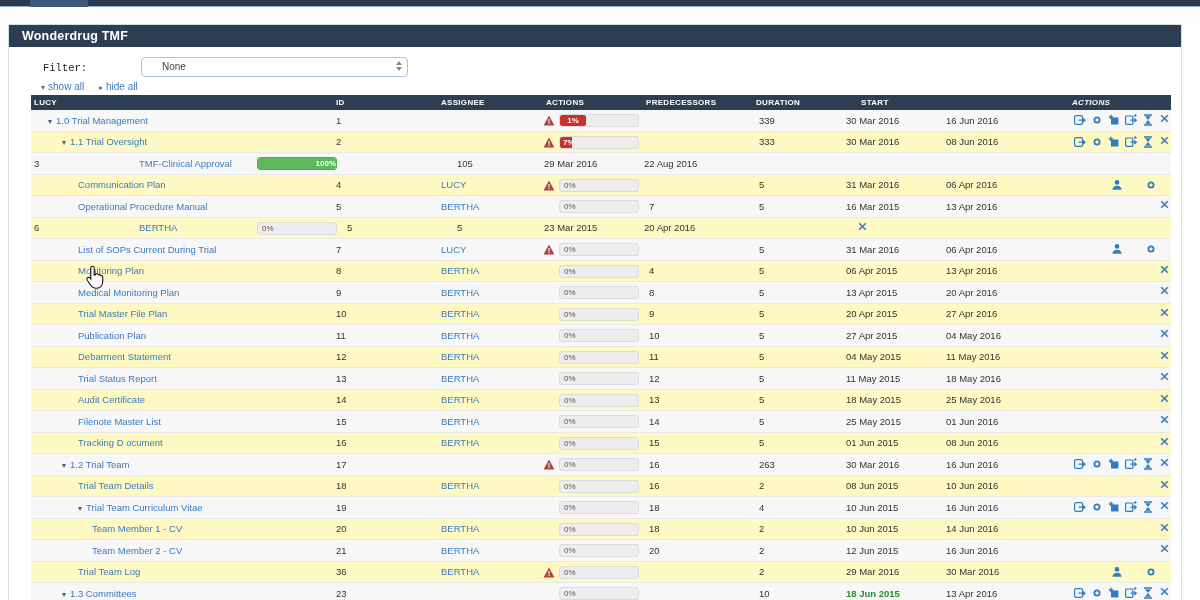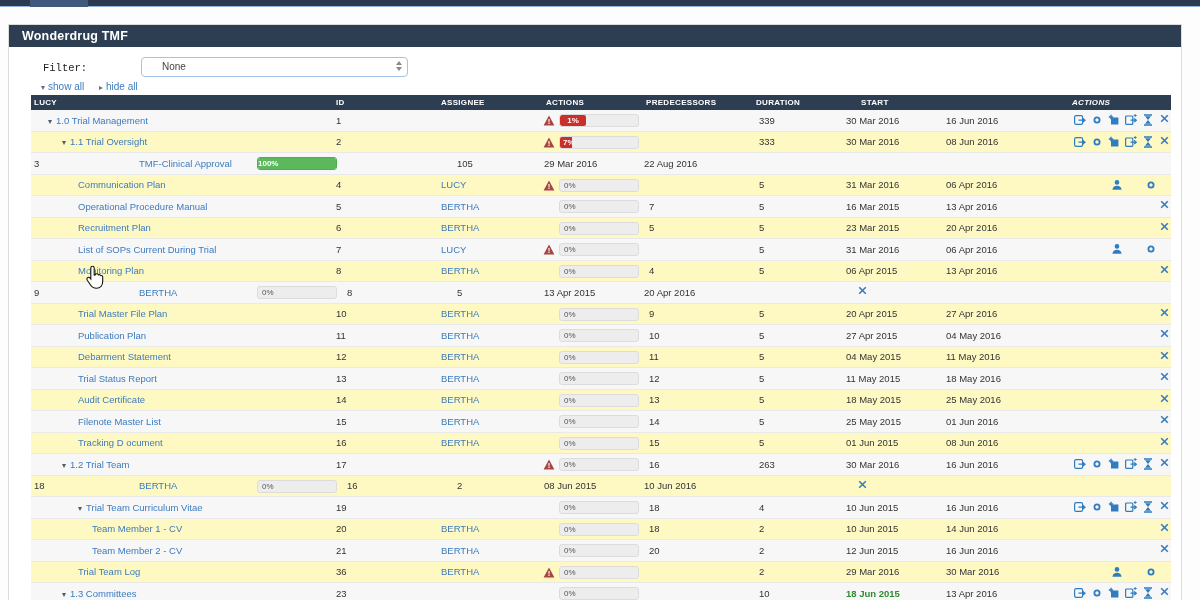--- a/index.html
+++ b/index.html
@@ -59,21 +59,21 @@
   .tcaret { color:#4e5d6e; font-size:8px; margin-right:4px; }
 
   .warn { position:absolute; left:2px; top:5px; }
   .bar { position:absolute; left:18px; top:4px; width:80px; height:13px;
          background:#ededed; border:1px solid #dcdcdc; border-radius:3px; overflow:hidden; }
   .bar-fill { display:block; height:100%; line-height:11px; font-size:8px; }
   .s-zero .bar-fill   { color:#555; padding-left:4px; }
   .s-red-badge .bar-fill  { background:#c9302c; color:#fff; width:26px; text-align:center; font-weight:bold; border-radius:2px; }
   .s-red-sliver .bar-fill { background:#c9302c; color:#fff; width:12px; padding-left:3px; font-weight:bold; overflow:hidden; }
   .s-green { border-color:#4cae4c; }
-  .s-green .bar-fill  { background:#5cb85c; color:#fff; width:100%; text-align:left; font-weight:bold; }
+  .s-green .bar-fill  { background:#5cb85c; color:#fff; width:100%; text-align:right; font-weight:bold; }
 
   .aicon { position:absolute; top:50%; transform:translateY(-50%); width:12px; height:12px; cursor:pointer; }
   .start-green { color:#2e8b2e; font-weight:bold; }
 
   .cursor { position:absolute; left:84px; top:264px; z-index:50; pointer-events:none; }
 </style>
 </head>
 <body>
 
 <div class="stage">
@@ -253,21 +253,20 @@
             <div class="td c-dur">5</div>
             <div class="td c-start ">16 Mar 2015</div>
             <div class="td c-finish">13 Apr 2016</div>
             <div class="td c-actions">
               <span class="aicon" style="left:96px"><svg width="9" height="9" viewBox="0 0 9 9">
                   <path d="M1.2 1.2 7.8 7.8M7.8 1.2 1.2 7.8" stroke="#3a7cbe" stroke-width="1.6"></path>
                 </svg></span>
             </div>
           </div>
           <div class="trow">
-            <div class="td c-task"><span style="padding-left:44px"><span class="task-link ">Recruitment Plan</span></span></div>
             <div class="td c-id">6</div>
             <div class="td c-assignee"><span class="assignee-link">BERTHA</span></div>
             <div class="td c-status">
               <span class="bar s-zero">
                 <span class="bar-fill">0%</span>
               </span>
             </div>
             <div class="td c-pred">5</div>
             <div class="td c-dur">5</div>
             <div class="td c-start ">23 Mar 2015</div>
@@ -318,20 +317,21 @@
             <div class="td c-dur">5</div>
             <div class="td c-start ">06 Apr 2015</div>
             <div class="td c-finish">13 Apr 2016</div>
             <div class="td c-actions">
               <span class="aicon" style="left:96px"><svg width="9" height="9" viewBox="0 0 9 9">
                   <path d="M1.2 1.2 7.8 7.8M7.8 1.2 1.2 7.8" stroke="#3a7cbe" stroke-width="1.6"></path>
                 </svg></span>
             </div>
           </div>
           <div class="trow">
+            <div class="td c-task"><span style="padding-left:44px"><span class="task-link ">Medical Monitoring Plan</span></span></div>
             <div class="td c-id">9</div>
             <div class="td c-assignee"><span class="assignee-link">BERTHA</span></div>
             <div class="td c-status">
               <span class="bar s-zero">
                 <span class="bar-fill">0%</span>
               </span>
             </div>
             <div class="td c-pred">8</div>
             <div class="td c-dur">5</div>
             <div class="td c-start ">13 Apr 2015</div>
@@ -513,20 +513,21 @@
                   <path d="M1 1h8M1 11h8" stroke="#2f7cc0" stroke-width="1.4"></path>
                   <path d="M2 2.2h6L5 6z" fill="#2f7cc0"></path>
                   <path d="M2 9.8h6L5 6z" fill="#2f7cc0"></path>
                 </svg></span>
               <span class="aicon" style="left:96px"><svg width="9" height="9" viewBox="0 0 9 9">
                   <path d="M1.2 1.2 7.8 7.8M7.8 1.2 1.2 7.8" stroke="#3a7cbe" stroke-width="1.6"></path>
                 </svg></span>
             </div>
           </div>
           <div class="trow">
+            <div class="td c-task"><span style="padding-left:44px"><span class="task-link ">Trial Team Details</span></span></div>
             <div class="td c-id">18</div>
             <div class="td c-assignee"><span class="assignee-link">BERTHA</span></div>
             <div class="td c-status">
               <span class="bar s-zero">
                 <span class="bar-fill">0%</span>
               </span>
             </div>
             <div class="td c-pred">16</div>
             <div class="td c-dur">2</div>
             <div class="td c-start ">08 Jun 2015</div>

